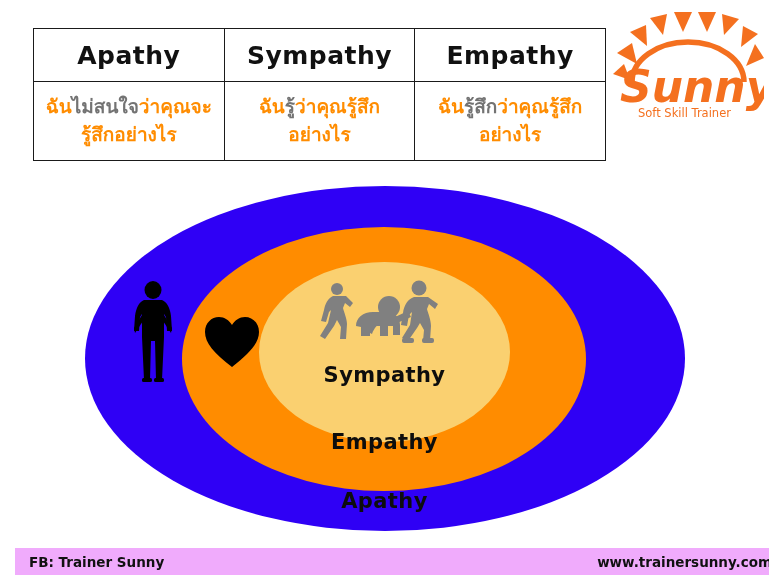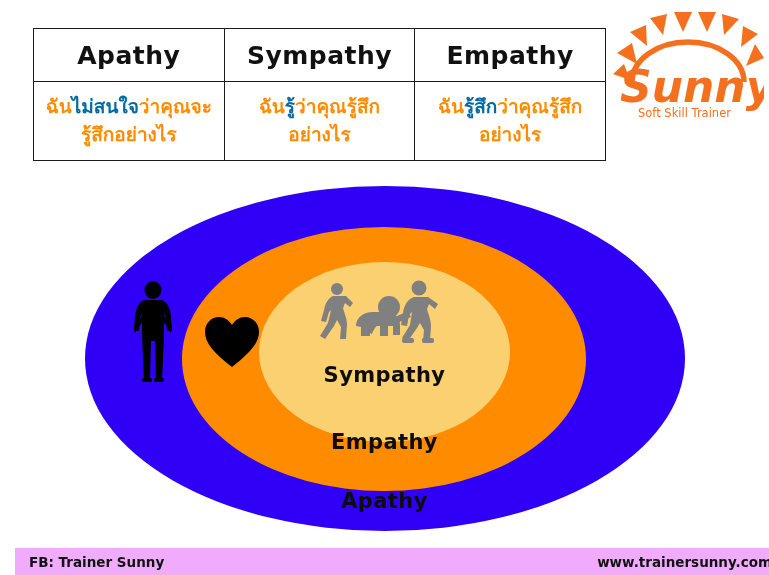--- a/index.html
+++ b/index.html
@@ -41,21 +41,21 @@
   }
   .comparison-table td {
     height: 70px;
     font-size: 19px;
     font-weight: 700;
     line-height: 1.45;
     color: #FF8C00;
     padding: 4px 6px;
   }
   .comparison-table td .hl {
-    color: #0369a1;
+    color: #737373;
   }
 
   
   .logo {
     position: absolute;
     left: 612px;
     top: 6px;
     width: 152px;
     height: 118px;
   }

